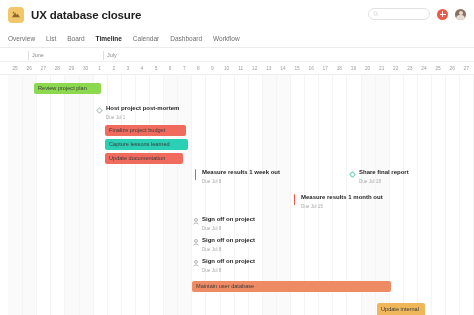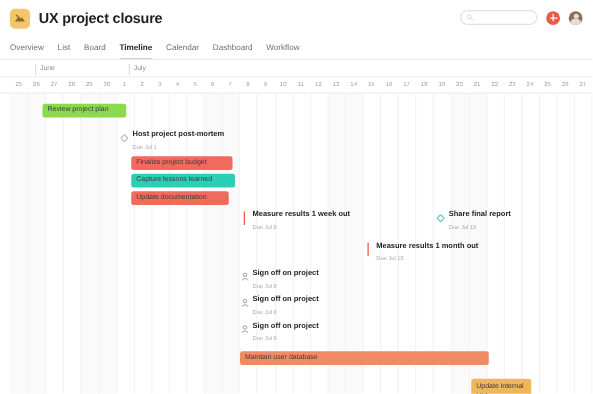--- a/index.html
+++ b/index.html
@@ -139,21 +139,21 @@
 <div id="app">
 
   <div class="header">
     <div class="title-row">
       <span class="proj-icon">
         <svg width="10" height="10" viewBox="0 0 10 10">
           <path d="M1 7.2 L4.1 2.6 L5.6 5.0 L6.6 3.8 L9 7.2 Z" fill="#8a6a2a"></path>
           <circle cx="2.5" cy="2.6" r="0.85" fill="#8a6a2a"></circle>
         </svg>
       </span>
-      <span class="proj-title">UX project closure</span>
+      <span class="proj-title">UX database closure</span>
     </div>
 
     <div class="hdr-right">
       <div class="search-box">
         <svg class="mag" viewBox="0 0 10 10">
           <circle cx="4" cy="4" r="2.8" fill="none" stroke="#9a9a9a" stroke-width="1"></circle>
           <line x1="6.1" y1="6.1" x2="9" y2="9" stroke="#9a9a9a" stroke-width="1"></line>
         </svg>
         <span class="search-ph"></span>
       </div>

